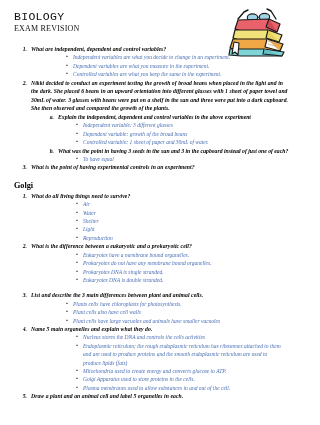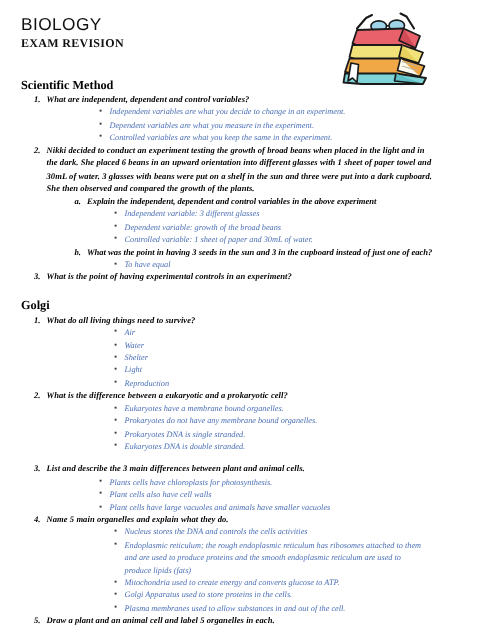--- a/index.html
+++ b/index.html
@@ -22,29 +22,29 @@
     box-sizing: border-box;
     padding: 11px 8px 0 14px;
   }
 
   
   .header {
     position: relative;
     height: 34px;
   }
   .title-main {
-    font-family: Liberation Sans, sans-serif;
+    font-family: Liberation Mono, monospace;
     font-size: 11.5px;
     letter-spacing: 0.3px;
     line-height: 12px;
     color: #111;
   }
   .title-sub {
     font-family: "Liberation Serif", serif;
-    font-weight: bold;
+    font-weight: normal;
     font-size: 8px;
     letter-spacing: 0.2px;
     line-height: 10px;
     margin-top: 1px;
     color: #111;
   }
 
   
   .books {
     position: absolute;
@@ -152,21 +152,20 @@
       <path d="M43 34 L41 42 L56 46" fill="#fdfaf0" stroke="#1a1a1a" stroke-width="1.1" stroke-linejoin="round"></path>
       <path d="M44 36 L54 39 M44 39 L54 42" stroke="#b9b1a0" stroke-width="0.7" fill="none"></path>
 
       <path d="M5 50 L6 44 L40 44 L60 47 L58 51 L17 51 Z" fill="#7fd4d8" stroke="#1a1a1a" stroke-width="1.2" stroke-linejoin="round"></path>
       <path d="M40 44 L39 49 L58 51" fill="#5fc0c6" stroke="#1a1a1a" stroke-width="1.1" stroke-linejoin="round"></path>
 
       <path d="M10 37 L8 49 L11 47 L14 50 L15 38 Z" fill="#ffffff" stroke="#1a1a1a" stroke-width="1.1" stroke-linejoin="round"></path>
     </svg>
   </div>
 
-  <div class="section-heading first">Scientific Method</div>
 
   <div class="row q">
     <span class="marker">1.</span>
     <span class="txt">What are independent, dependent and control variables?</span>
   </div>
   <div class="row ans">
     <span class="marker">▪</span>
     <span class="txt">Independent variables are what you decide to change in an experiment.</span>
   </div>
   <div class="row ans">

